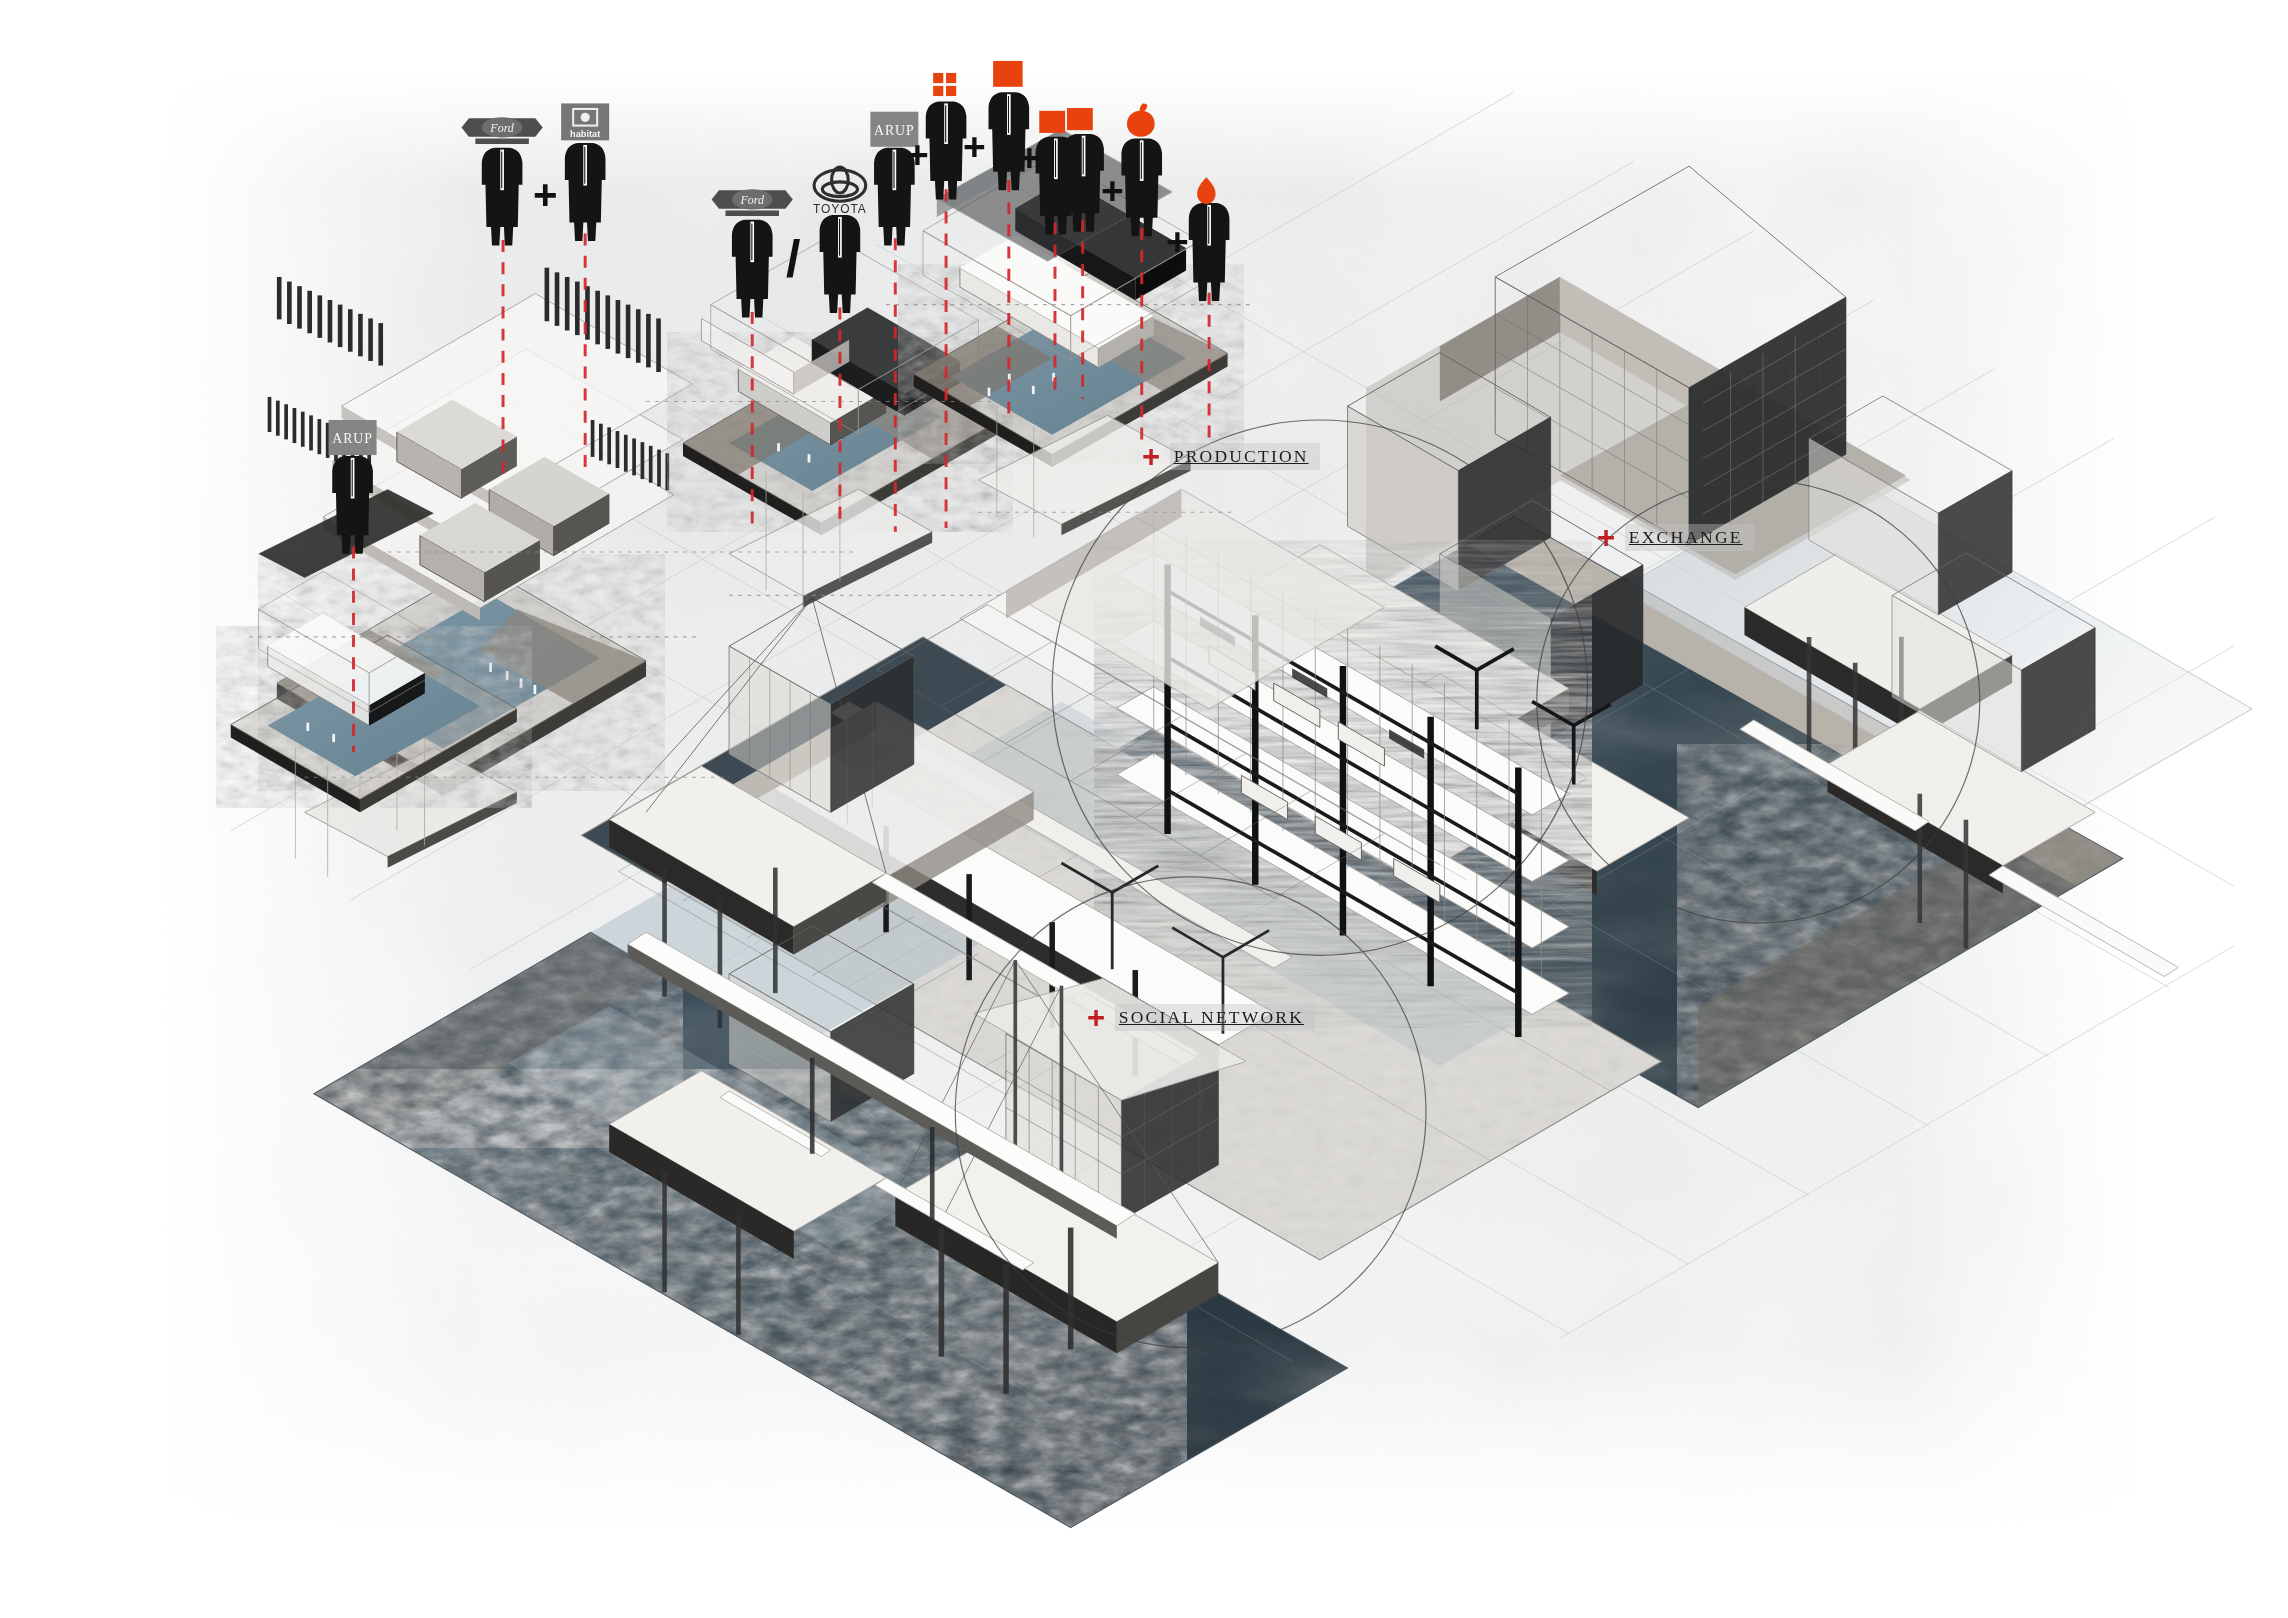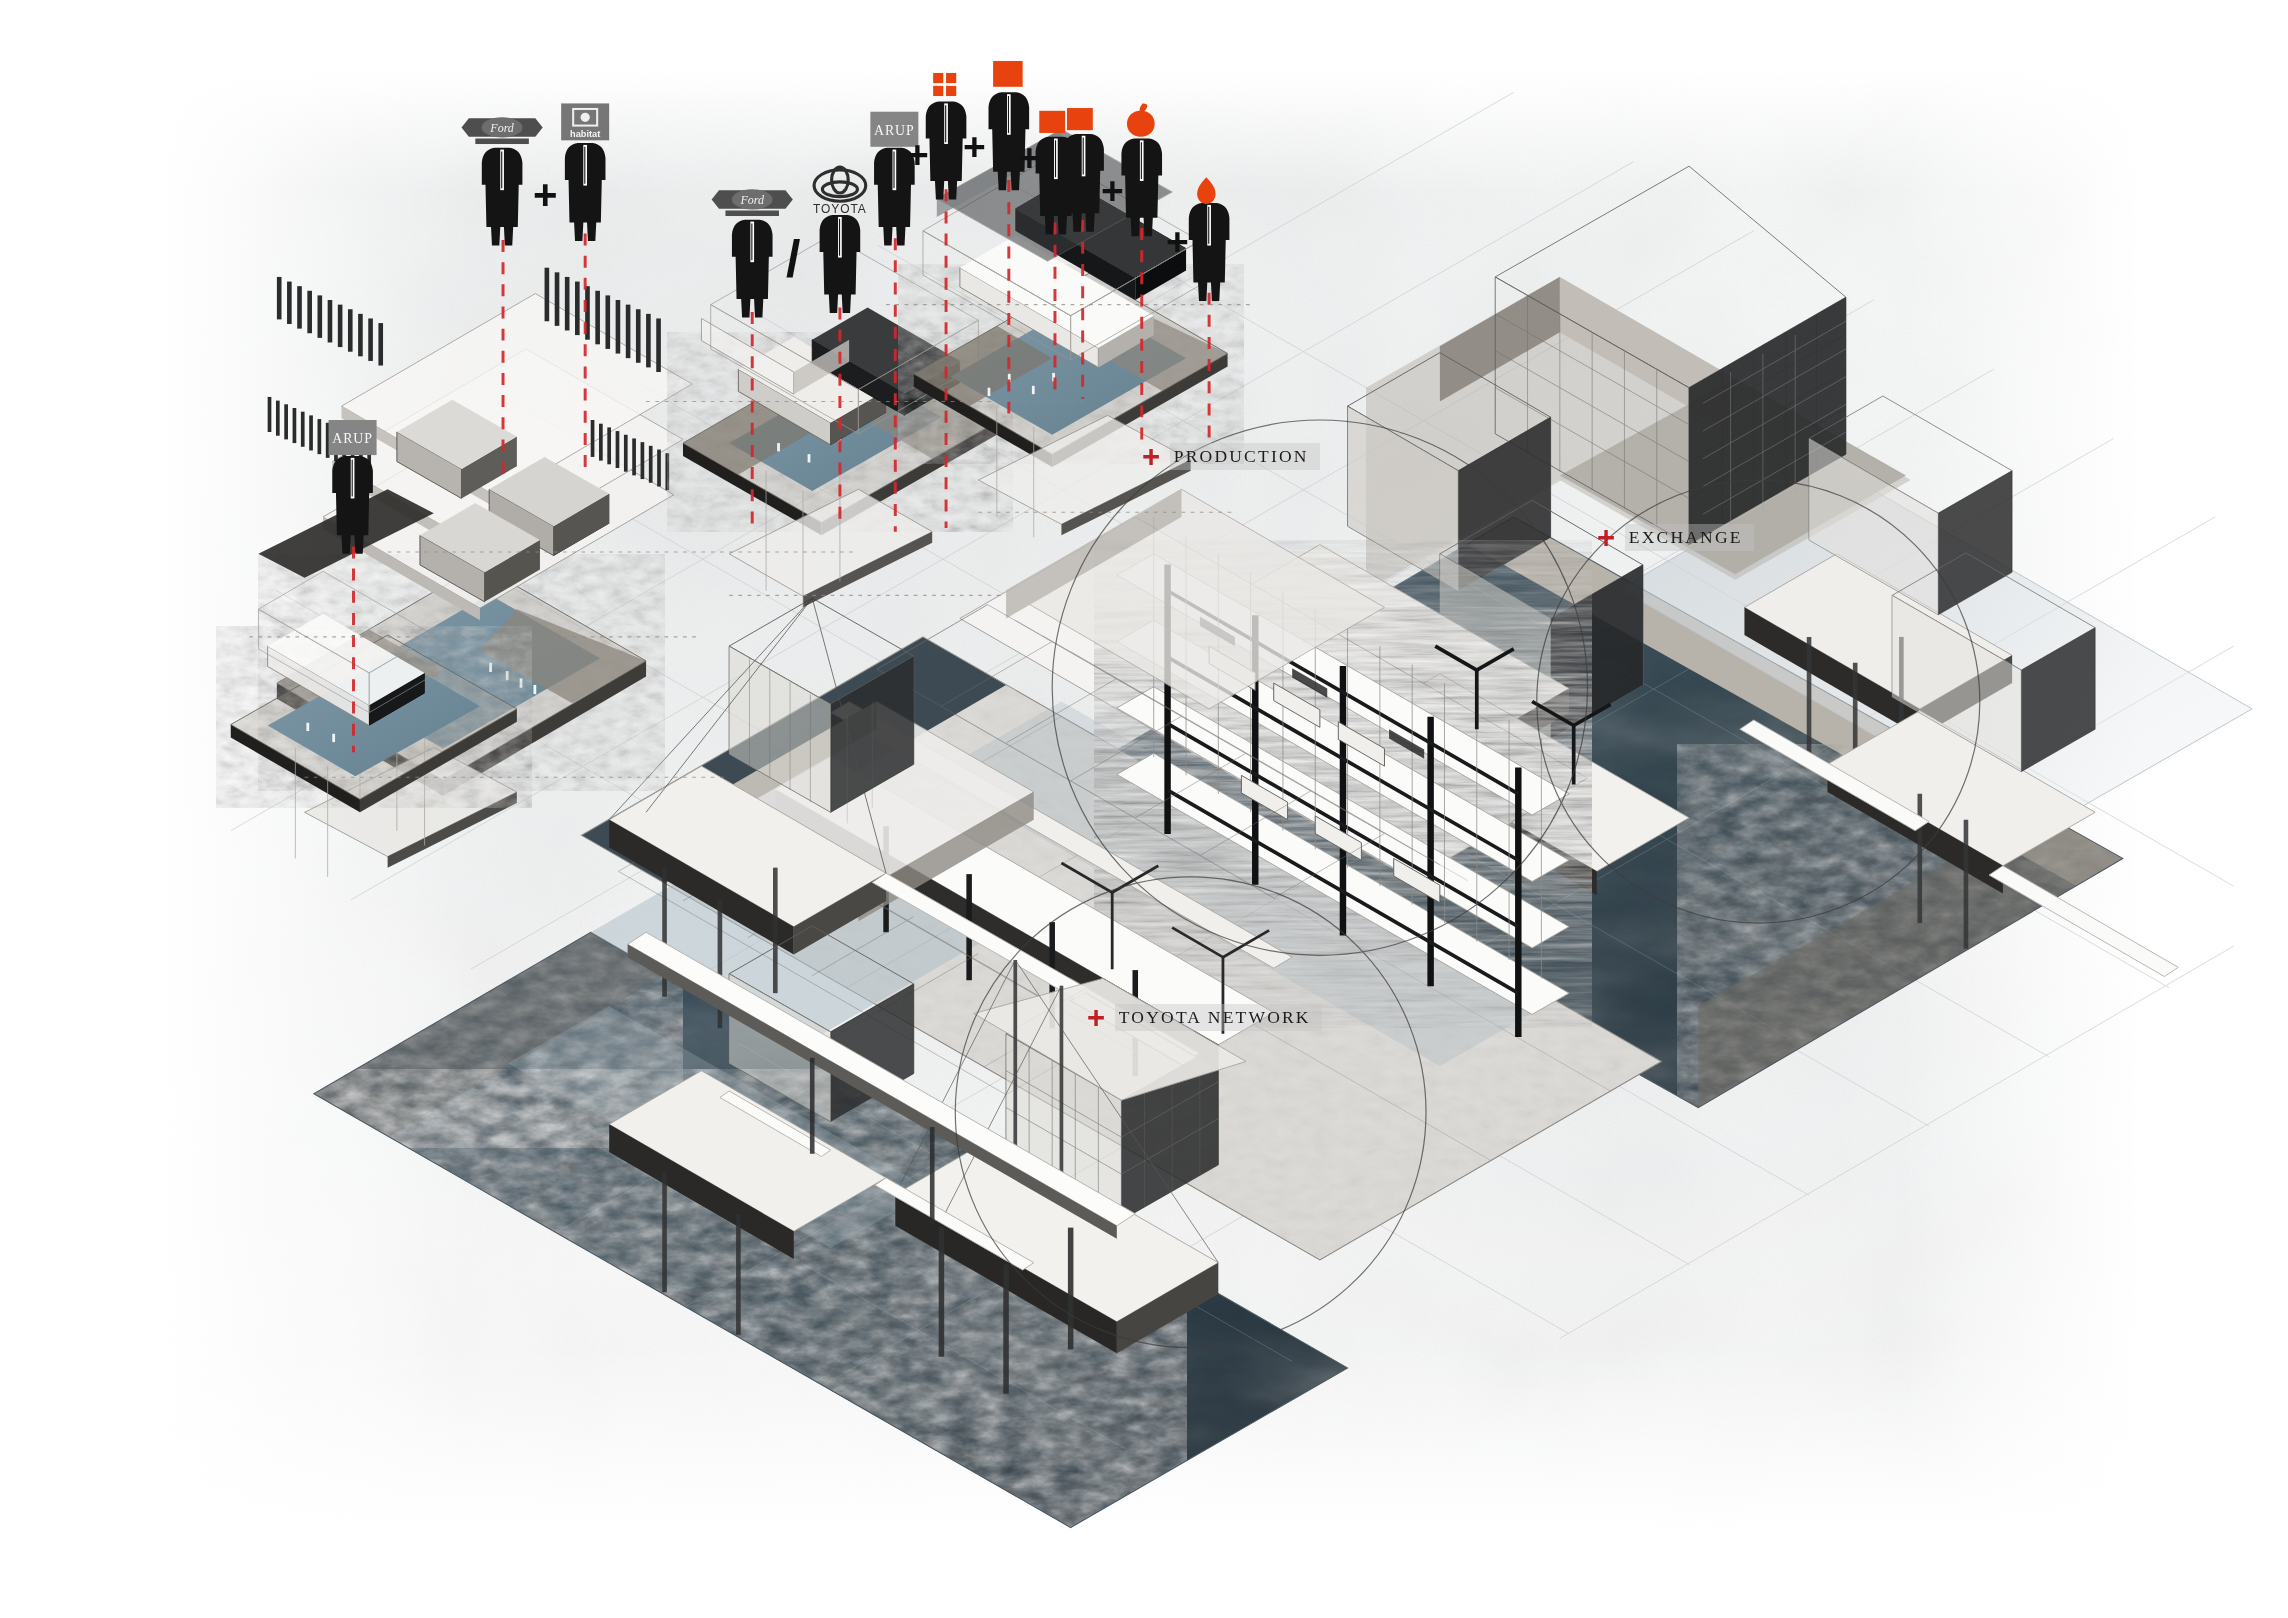--- a/index.html
+++ b/index.html
@@ -27,21 +27,21 @@
           background:linear-gradient(180deg,#fff 0%,rgba(255,255,255,0) 100%);}
 
   svg.layer{position:absolute;left:0;top:0;width:2289px;height:1619px;overflow:visible;}
 
   
   .anno{position:absolute;display:flex;align-items:center;gap:10px;
         pointer-events:none;white-space:nowrap;}
   .anno .plus{color:#bf2026;font-size:31px;line-height:1;font-weight:700;
               font-family:"Liberation Sans",sans-serif;}
   .anno .txt{font-family:"Liberation Serif",serif;font-size:17.5px;letter-spacing:2.2px;
-             color:#1b1b1b;background:rgba(196,196,196,.40);padding:2.8px 11px 3.7px 3.7px;}
+             color:#1b1b1b;background:rgba(196,196,196,.40);padding:2.8px 11px 3.7px 3.7px;text-decoration:underline;}
   .plusop{position:absolute;font-family:"Liberation Sans",sans-serif;
           font-weight:800;color:#111;line-height:1;}
   .slashop{position:absolute;font-family:"Liberation Sans",sans-serif;
            font-weight:700;color:#111;line-height:1;}
 </style>
 </head>
 <body>
 
 <div id="board">
 
@@ -848,21 +848,21 @@
     <span class="txt">PRODUCTION</span>
   </div>
 
   <div class="anno" style="left:1597px;top:522px;">
     <span class="plus">+</span>
     <span class="txt">EXCHANGE</span>
   </div>
 
   <div class="anno" style="left:1087px;top:1002px;">
     <span class="plus">+</span>
-    <span class="txt">TOYOTA NETWORK</span>
+    <span class="txt">SOCIAL NETWORK</span>
   </div>
 
   <svg class="layer" viewBox="0 0 2480 1754">
     <defs>
 
       <g id="suitFig">
         <path d="M14,0 C6,1 1,6 0,16 L0,40 L4,40 L5,86 L10,86 L11,106 L19,106 L20,86
                  L24,86 L25,106 L33,106 L34,86 L39,86 L40,40 L44,40 L44,16
                  C43,6 38,1 30,0 Z" fill="#141414"></path>
         <path d="M20,2 L20,46 L24,46 L24,2 Z" fill="#ffffff"></path>

